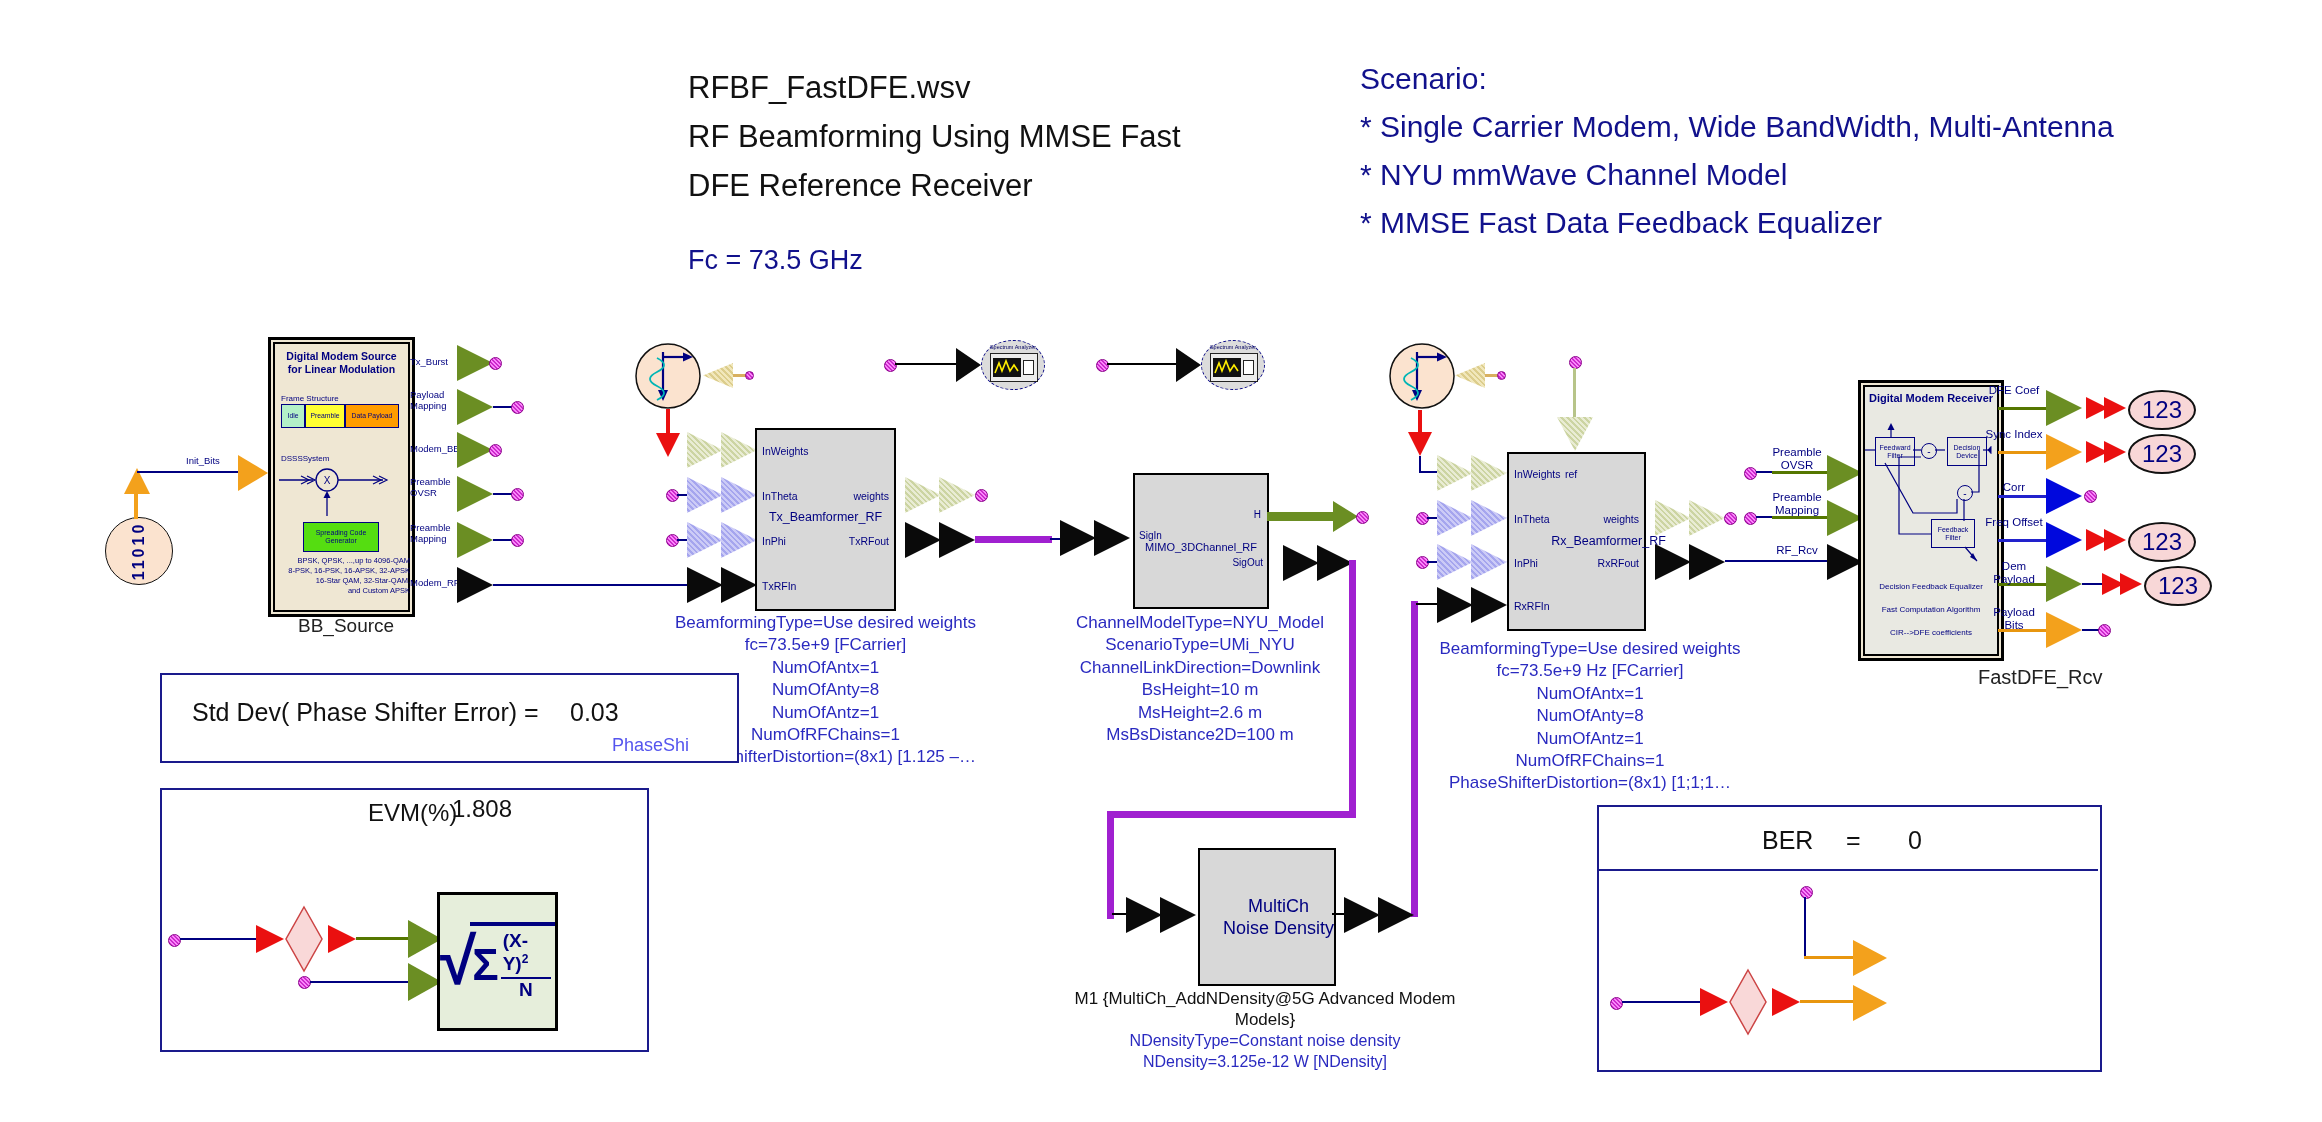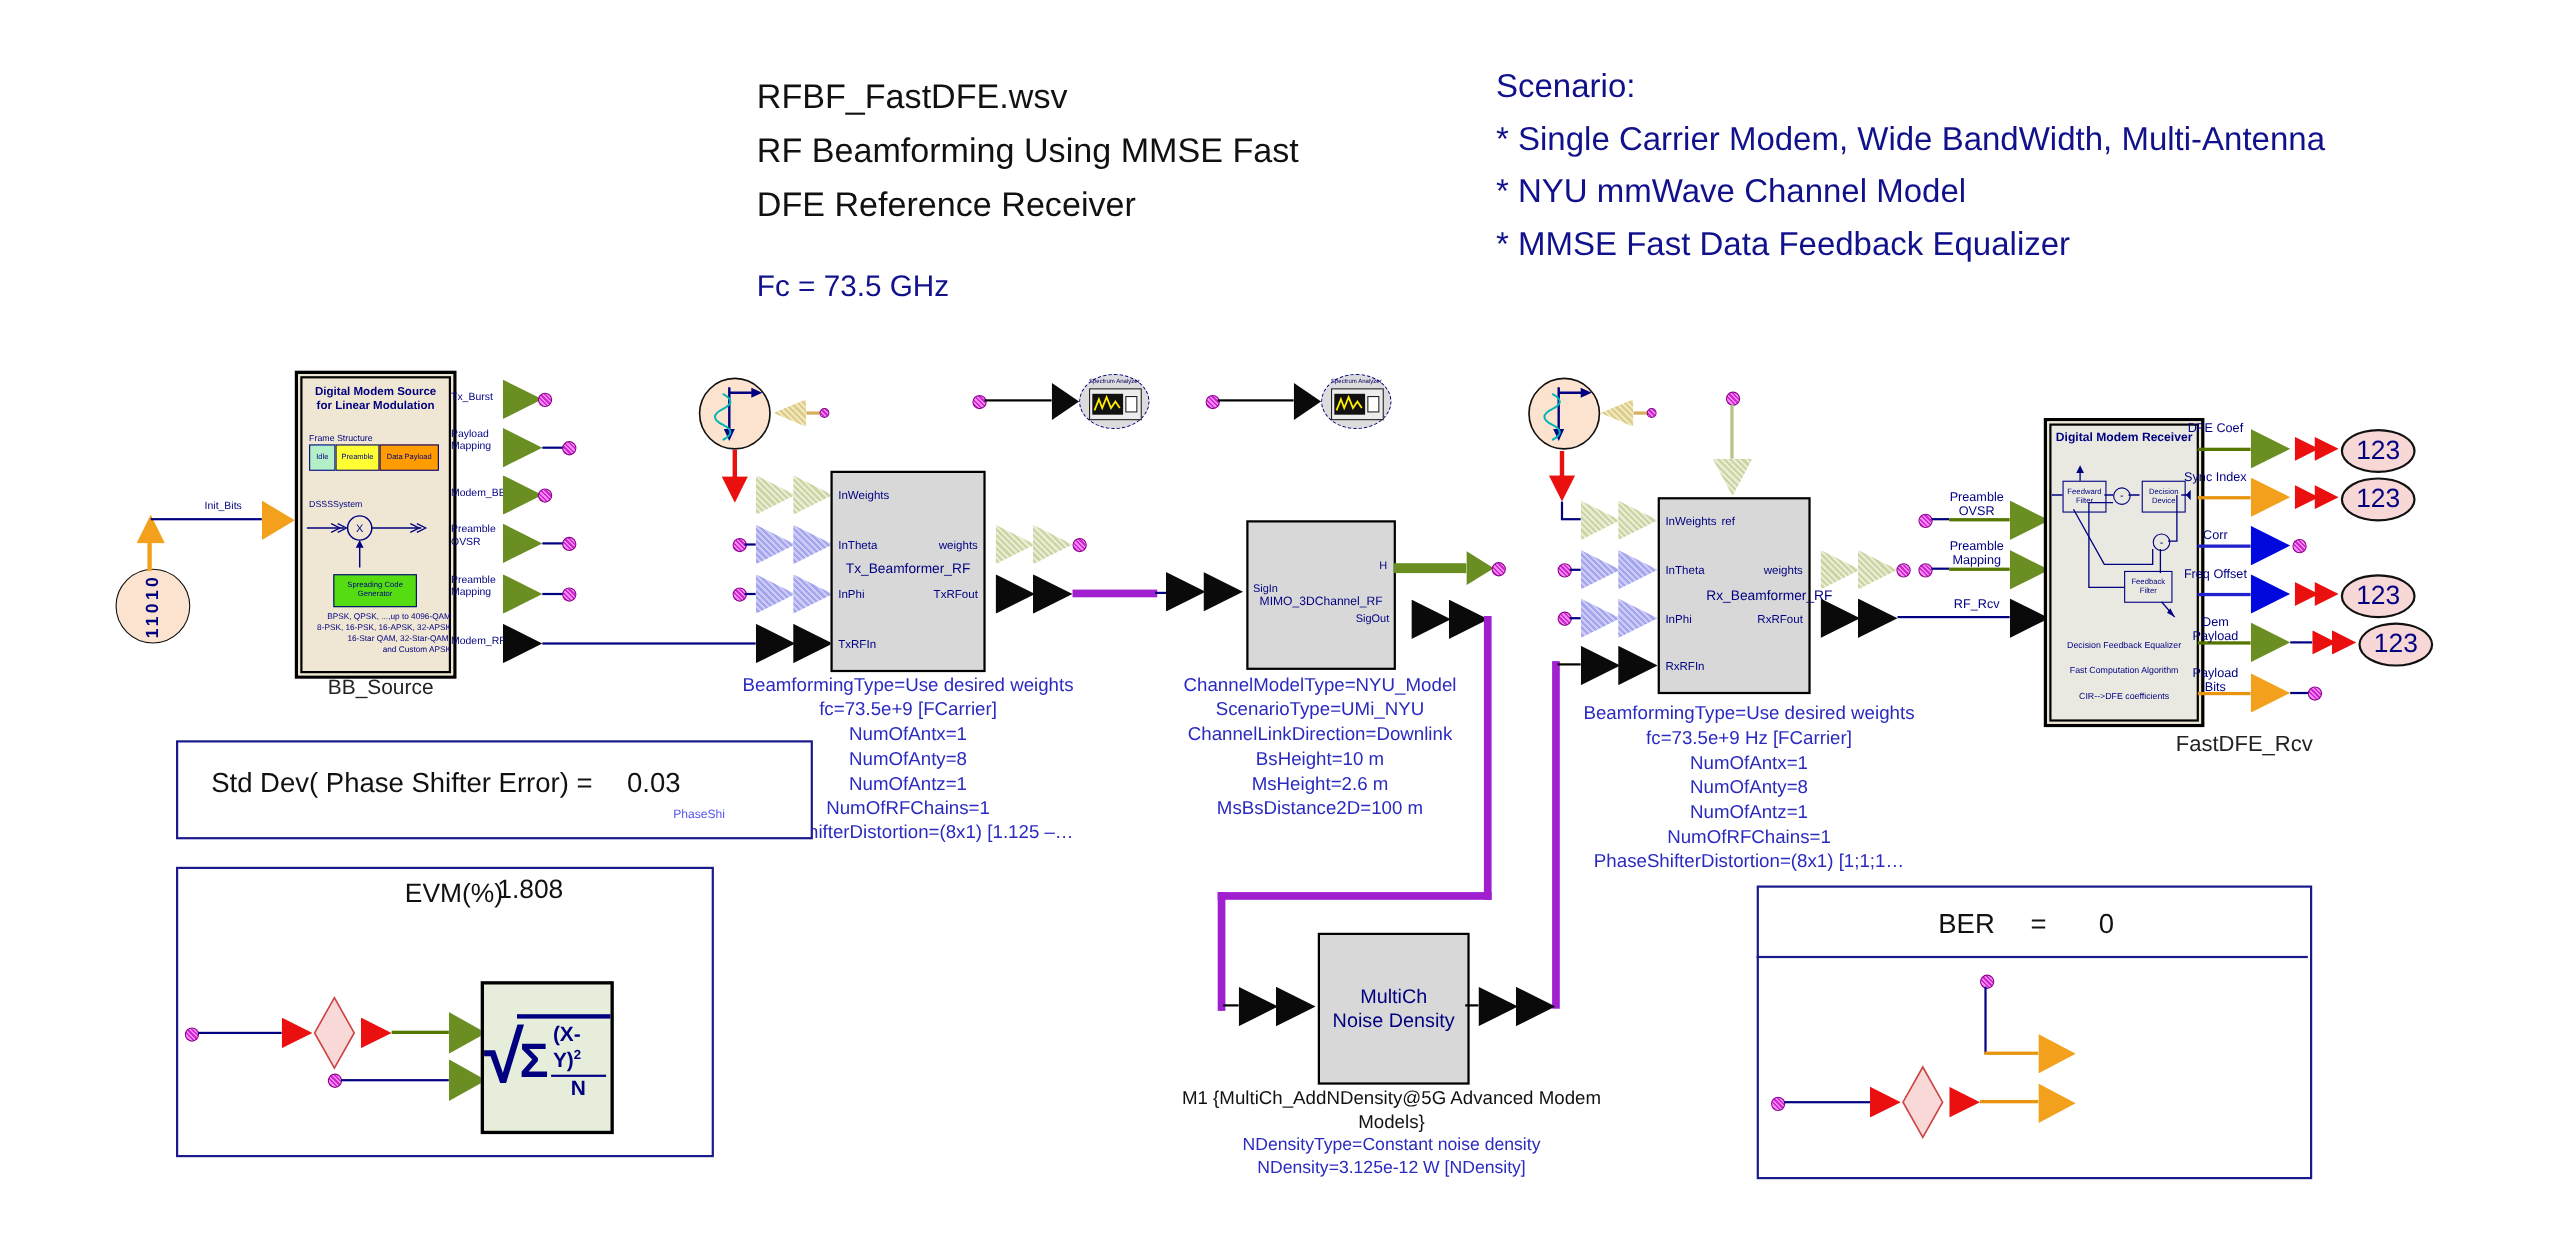--- a/index.html
+++ b/index.html
@@ -48,21 +48,21 @@
   .purple{position:absolute;background:#a020d0;}
   .conn{position:absolute;width:11px;height:11px;border-radius:50%;border:1px solid #8b008b;
         background:repeating-linear-gradient(45deg,#fa86fa 0 1.5px,#cc2acc 1.5px 3px);}
   .conn.sm{width:7px;height:7px;}
   .sink123{position:absolute;background:#f8d7d7;border:2px solid #111;border-radius:50%;
            color:#000080;font-size:24px;display:flex;align-items:center;justify-content:center;}
   .outlab{position:absolute;color:#000080;font-size:11.5px;line-height:12.5px;text-align:center;}
   
   .mbox{position:absolute;background:#fff;border:2px solid #1a1a8c;}
   .mtext{position:absolute;color:#111;font-size:25px;white-space:nowrap;}
-  .frag{position:absolute;color:#5555ee;font-size:11px;}
+  .frag{position:absolute;color:#5555ee;font-size:18px;}
   
   .sa{position:absolute;width:62px;height:48px;border-radius:50%;background:#dcdcdc;border:1.5px dashed #000080;}
   .sa .lb{position:absolute;top:3px;width:100%;text-align:center;font-size:5.5px;color:#000060;}
   .sa .inst{position:absolute;left:8px;top:12px;width:46px;height:27px;background:#ececec;border:1px solid #222;display:flex;align-items:center;}
   .sa .btn{width:9px;height:13px;background:#fff;border:1px solid #222;margin-left:2px;}
   
   .formula{position:absolute;background:#e6eedb;border:3px solid #000;display:flex;align-items:center;justify-content:center;color:#000080;}
   .rad{font-size:66px;font-weight:bold;line-height:0.9;margin-right:-6px;}
   .under{border-top:4px solid #000080;display:flex;align-items:center;padding:4px 4px 0 2px;}
   .sigma{font-size:44px;font-weight:bold;}
@@ -279,21 +279,21 @@
 
   <div class="purple" style="left:1349px;top:560px;width:7px;height:258px;"></div>
   <div class="purple" style="left:1107px;top:811px;width:249px;height:7px;"></div>
   <div class="purple" style="left:1107px;top:811px;width:7px;height:108px;"></div>
   <div class="wire blk" style="left:1112px;top:913px;width:14px;"></div>
   <div class="purple" style="left:1411px;top:601px;width:7px;height:316px;"></div>
   <div class="wire blk" style="left:1416px;top:603px;width:21px;"></div>
 
   <div class="tri blackf" style="left:1126px;top:897px;width:36px;height:36px;"></div>
   <div class="tri blackf" style="left:1160px;top:897px;width:36px;height:36px;"></div>
-  <div class="gblock" style="left:1198px;top:848px;width:134px;height:134px;display:flex;align-items:center;justify-content:center;">
+  <div class="gblock" style="left:1198px;top:848px;width:134px;height:134px;display:flex;align-items:center;justify-content:flex-end;">
     <div style="text-align:center;color:#000080;font-size:18px;line-height:22px;">
       <div>MultiCh</div>
       <div>Noise Density</div>
     </div>
   </div>
   <div class="wire blk" style="left:1332px;top:913px;width:12px;"></div>
   <div class="tri blackf" style="left:1344px;top:897px;width:36px;height:36px;"></div>
   <div class="tri blackf" style="left:1378px;top:897px;width:36px;height:36px;"></div>
   <div class="abs" style="left:1045px;top:988px;width:440px;text-align:center;">
     <div style="color:#111;font-size:17px;line-height:21px;">M1 {MultiCh_AddNDensity@5G Advanced Modem Models}</div>

